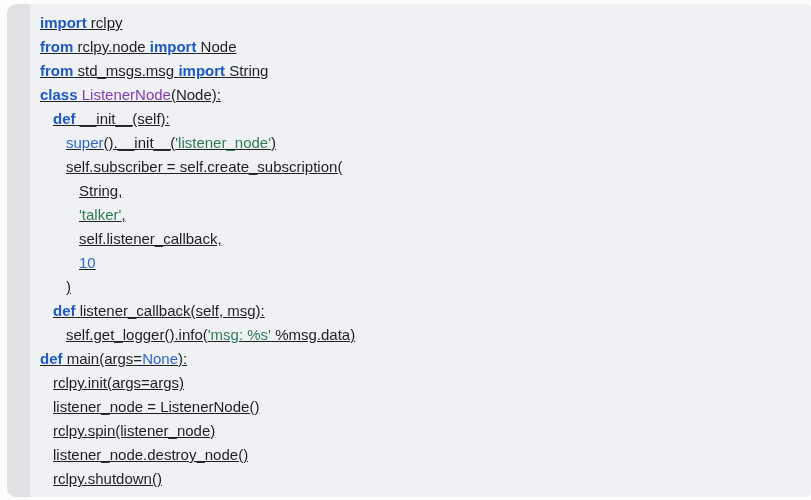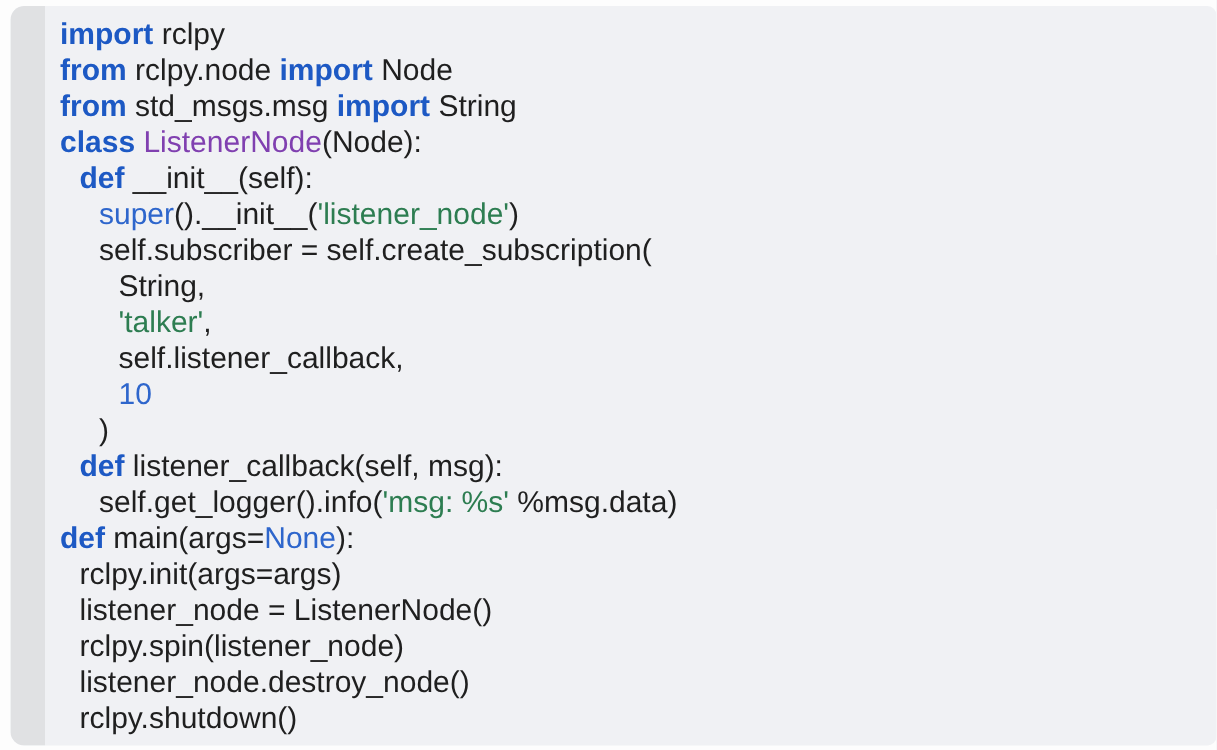--- a/index.html
+++ b/index.html
@@ -33,24 +33,25 @@
     left:0;top:0;bottom:0;
     width:23px;
     background:var(--gutter);
     border-radius:9px 0 0 9px;
   }
   pre.code{
     position:absolute;
     left:33px;top:7px;right:4px;bottom:0;
     margin:0;
     font-family:"Liberation Sans", sans-serif;
-    font-size:20px;
+    font-size:15px;
     line-height:24px;
     color:var(--text);
     white-space:pre;
+    text-decoration:underline;
   }
   .line{height:24px;white-space:pre;}
   .tok-kw{color:var(--kw);font-weight:bold;}
   .tok-nb{color:var(--nb);}
   .tok-cn{color:var(--cn);}
   .tok-st{color:var(--st);}
   .tok-pl{color:var(--text);}
 </style>
 </head>
 <body>

